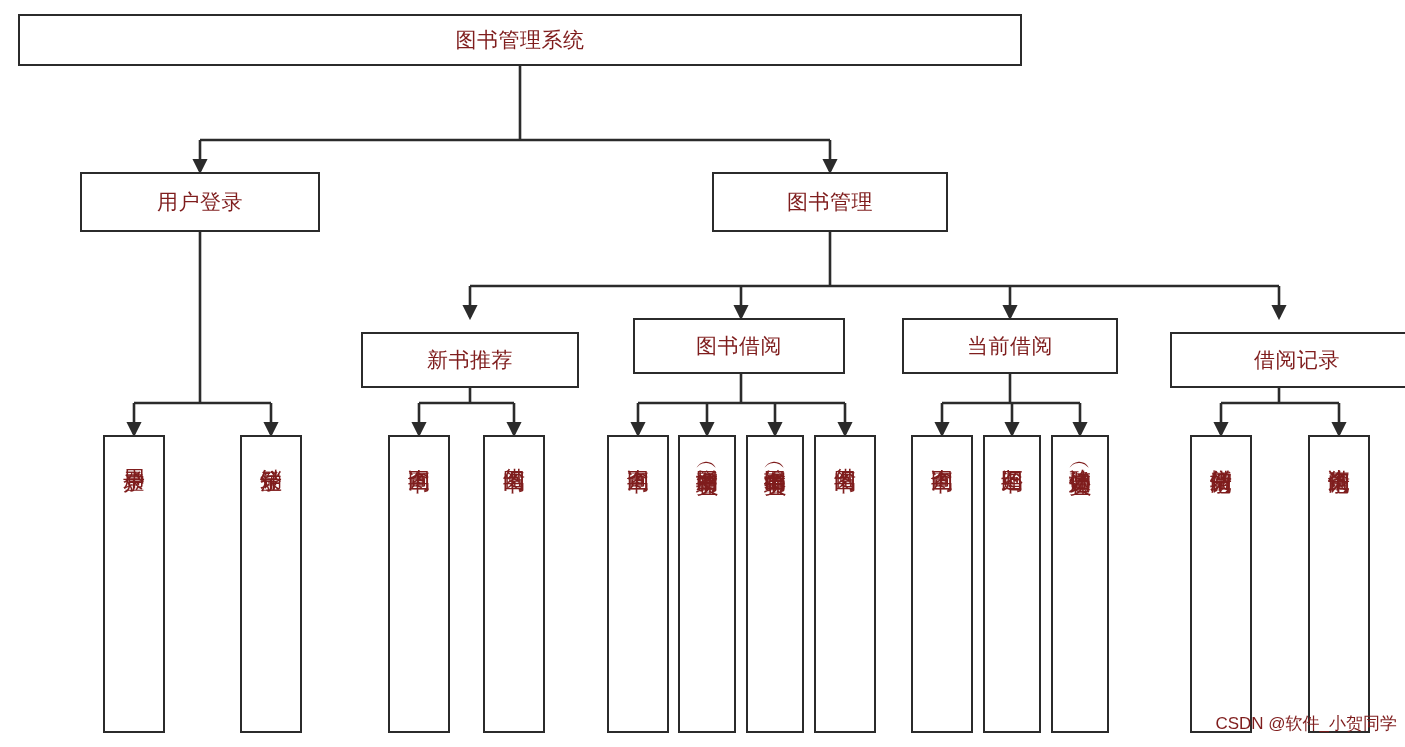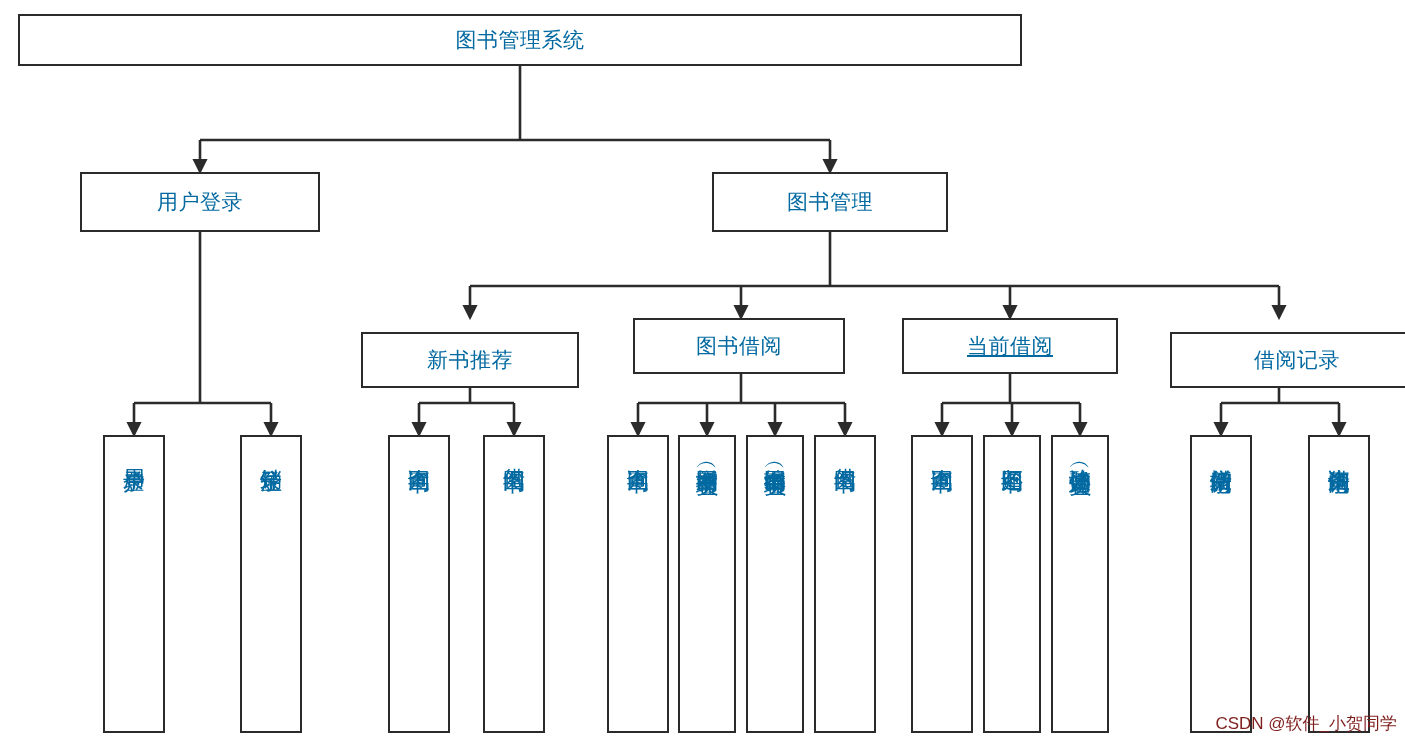--- a/index.html
+++ b/index.html
@@ -27,21 +27,21 @@
     pointer-events: none;
   }
   .node {
     position: absolute;
     box-sizing: border-box;
     background: #ffffff;
     border: 2px solid #2b2b2b;
     display: flex;
     align-items: center;
     justify-content: center;
-    color: #0369a1;
+    color: #7f1d1d;
     z-index: 2;
   }
   .node-h .label {
     font-size: 21px;
     line-height: 1.1;
     letter-spacing: 0.5px;
     white-space: nowrap;
   }
   .node-v {
     align-items: flex-start;
@@ -120,21 +120,21 @@
       </div>
       <div class="node node-h" style="left: 712px; top: 172px; width: 236px; height: 60px;">
         <span class="label">图书管理</span>
       </div>
       <div class="node node-h" style="left: 361px; top: 318px; width: 218px; height: 56px; margin-top: 14px;">
         <span class="label">新书推荐</span>
       </div>
       <div class="node node-h" style="left: 633px; top: 318px; width: 212px; height: 56px;">
         <span class="label">图书借阅</span>
       </div>
-      <div class="node node-h" style="left: 902px; top: 318px; width: 216px; height: 56px; text-decoration: underline;">
+      <div class="node node-h" style="left: 902px; top: 318px; width: 216px; height: 56px;">
         <span class="label">当前借阅</span>
       </div>
       <div class="node node-h" style="left: 1170px; top: 332px; width: 254px; height: 56px; justify-content: center;">
         <span class="label">借阅记录</span>
       </div>
       <div class="node node-v" style="left: 103px; top: 435px; width: 62px; height: 298px;">
         <span class="label">用户登录</span>
       </div>
       <div class="node node-v" style="left: 240px; top: 435px; width: 62px; height: 298px;">
         <span class="label">注销登录</span>

